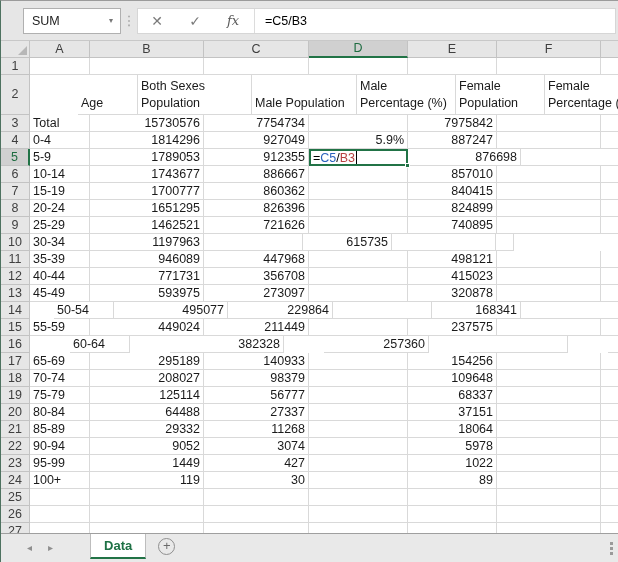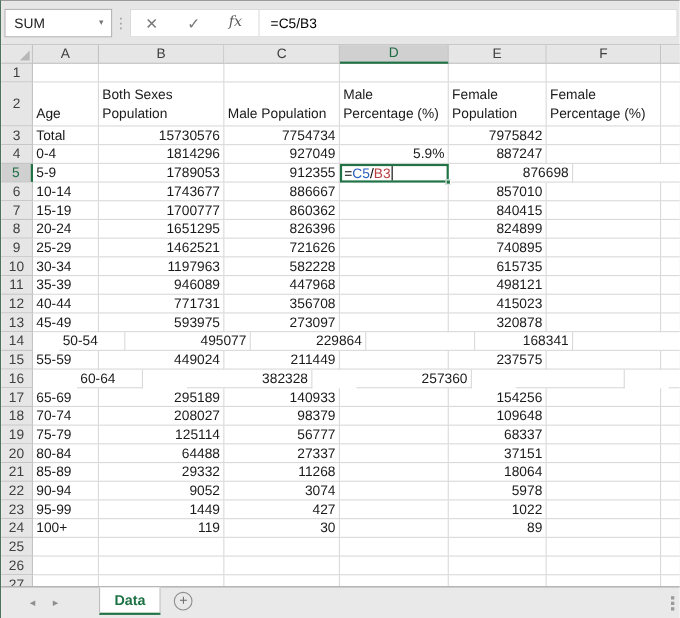--- a/index.html
+++ b/index.html
@@ -5,21 +5,21 @@
   * { margin:0; padding:0; box-sizing:border-box; }
   html,body { background:#fff; }
   .app {
     position:relative; width:618px; height:562px; overflow:hidden;
     background:#fff; font-family:"Liberation Sans", sans-serif; font-size:12.5px;
     border-left:1px solid #4e7260; border-top:1px solid #9b9b9b;
   }
   
   .formula-row {
     height:40px; background:#e6e6e6; display:flex; align-items:center;
-    padding:0 2px 0 3px; border-bottom:1px solid #c8c8c8;
+    padding:0 2px 0 22px; border-bottom:1px solid #c8c8c8;
   }
   .name-box {
     width:98px; height:26px; background:#fff; border:1px solid #b0b0b0;
     display:flex; align-items:center; justify-content:space-between;
     padding-left:8px; color:#222; cursor:default;
   }
   .nb-arrow { color:#777; font-size:8px; padding:0 7px; }
   .grip-dots { width:16px; text-align:center; color:#9a9a9a; font-size:13px; }
   .fb-box {
     flex:1; height:26px; background:#fff; border:1px solid #d6d6d6;
@@ -127,21 +127,21 @@
         <div class="cell" style="width: 60px;"></div>
         <div class="cell" style="width: 114px;"></div>
         <div class="cell" style="width: 105px;"></div>
         <div class="cell" style="width: 99px;"></div>
         <div class="cell" style="width: 89px;"></div>
         <div class="cell" style="width: 104px;"></div>
         <div class="cell" style="width: 18px;"></div>
       </div>
       <div class="grow" style="height: 40px;">
         <div class="hcell rowh">2</div>
-        <div class="cell wrapcell txt" style="width: 60px;">Age</div>
+        <div class="cell wrapcell txt" style="width: 60px; margin-left: 48px;">Age</div>
         <div class="cell wrapcell txt" style="width: 114px;">Both Sexes
 Population</div>
         <div class="cell wrapcell txt" style="width: 105px;">Male Population</div>
         <div class="cell wrapcell txt" style="width: 99px;">Male
 Percentage (%)</div>
         <div class="cell wrapcell txt" style="width: 89px;">Female
 Population</div>
         <div class="cell wrapcell txt" style="width: 104px;">Female
 Percentage (%)</div>
         <div class="cell" style="width: 18px;"></div>
@@ -220,21 +220,20 @@
         <div class="cell num" style="width: 105px;">721626</div>
         <div class="cell" style="width: 99px;"></div>
         <div class="cell num" style="width: 89px;">740895</div>
         <div class="cell" style="width: 104px;"></div>
         <div class="cell" style="width: 18px;"></div>
       </div>
       <div class="grow" style="height: 17px;">
         <div class="hcell rowh">10</div>
         <div class="cell txt" style="width: 60px;">30-34</div>
         <div class="cell num" style="width: 114px;">1197963</div>
-        <div class="cell num" style="width: 105px;">582228</div>
         <div class="cell" style="width: 99px;"></div>
         <div class="cell num" style="width: 89px;">615735</div>
         <div class="cell" style="width: 104px;"></div>
         <div class="cell" style="width: 18px;"></div>
       </div>
       <div class="grow" style="height: 17px;">
         <div class="hcell rowh">11</div>
         <div class="cell txt" style="width: 60px;">35-39</div>
         <div class="cell num" style="width: 114px;">946089</div>
         <div class="cell num" style="width: 105px;">447968</div>

